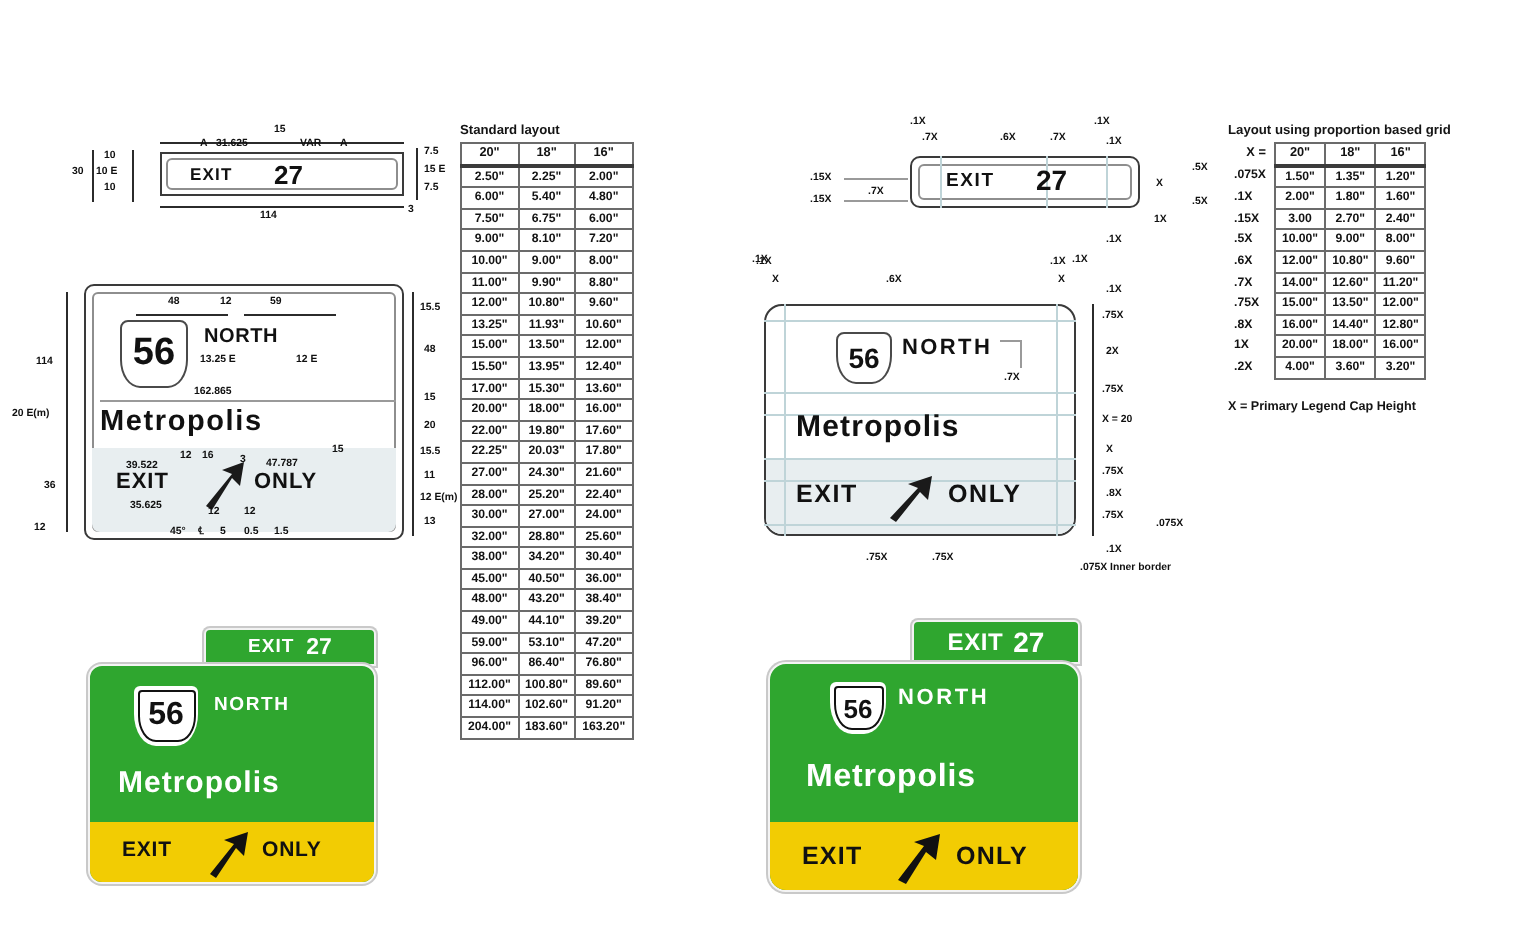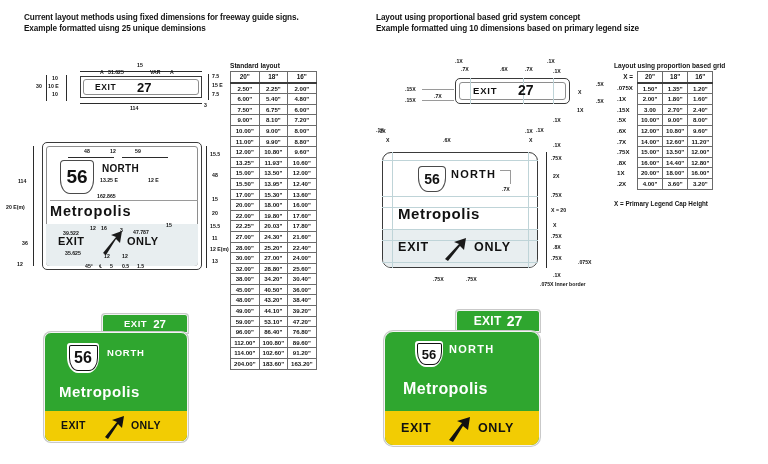--- a/index.html
+++ b/index.html
@@ -94,28 +94,20 @@
     border:1.2px solid #111;border-radius:2px 2px 9px 9px / 2px 2px 13px 13px;
   }
   .us-shield span{position:relative;z-index:2;}
   .yellow-row{position:absolute;display:flex;align-items:center;color:#111;font-weight:bold;white-space:nowrap;}
 </style>
 </head>
 <body>
 
 <div class="page">
 
-  <div class="hdr" id="hdr-left">
-    <div>Current layout methods using fixed dimensions for freeway guide signs.</div>
-    <div>Example formatted uisng 25 unique deminsions</div>
-  </div>
-  <div class="hdr" id="hdr-right">
-    <div>Layout using proportional based grid system concept</div>
-    <div>Example formatted uing 10 dimensions based on primary legend size</div>
-  </div>
 
   <div>
 
     <div class="wire" style="left:80px;top:76px;width:122px;height:22px;"></div>
     <div class="wire-inner" style="left:83px;top:79px;width:116px;height:16px;"></div>
     <div class="wiretext" style="left:95px;top:82px;font-size:8.5px;letter-spacing:0.6px;">EXIT</div>
     <div class="wiretext" style="left:137px;top:79.5px;font-size:13px;">27</div>
 
     <div class="ln lnh" style="left:80px;top:71px;width:122px;"></div>
     <div class="dim xs" style="left:137px;top:62px;">15</div>

